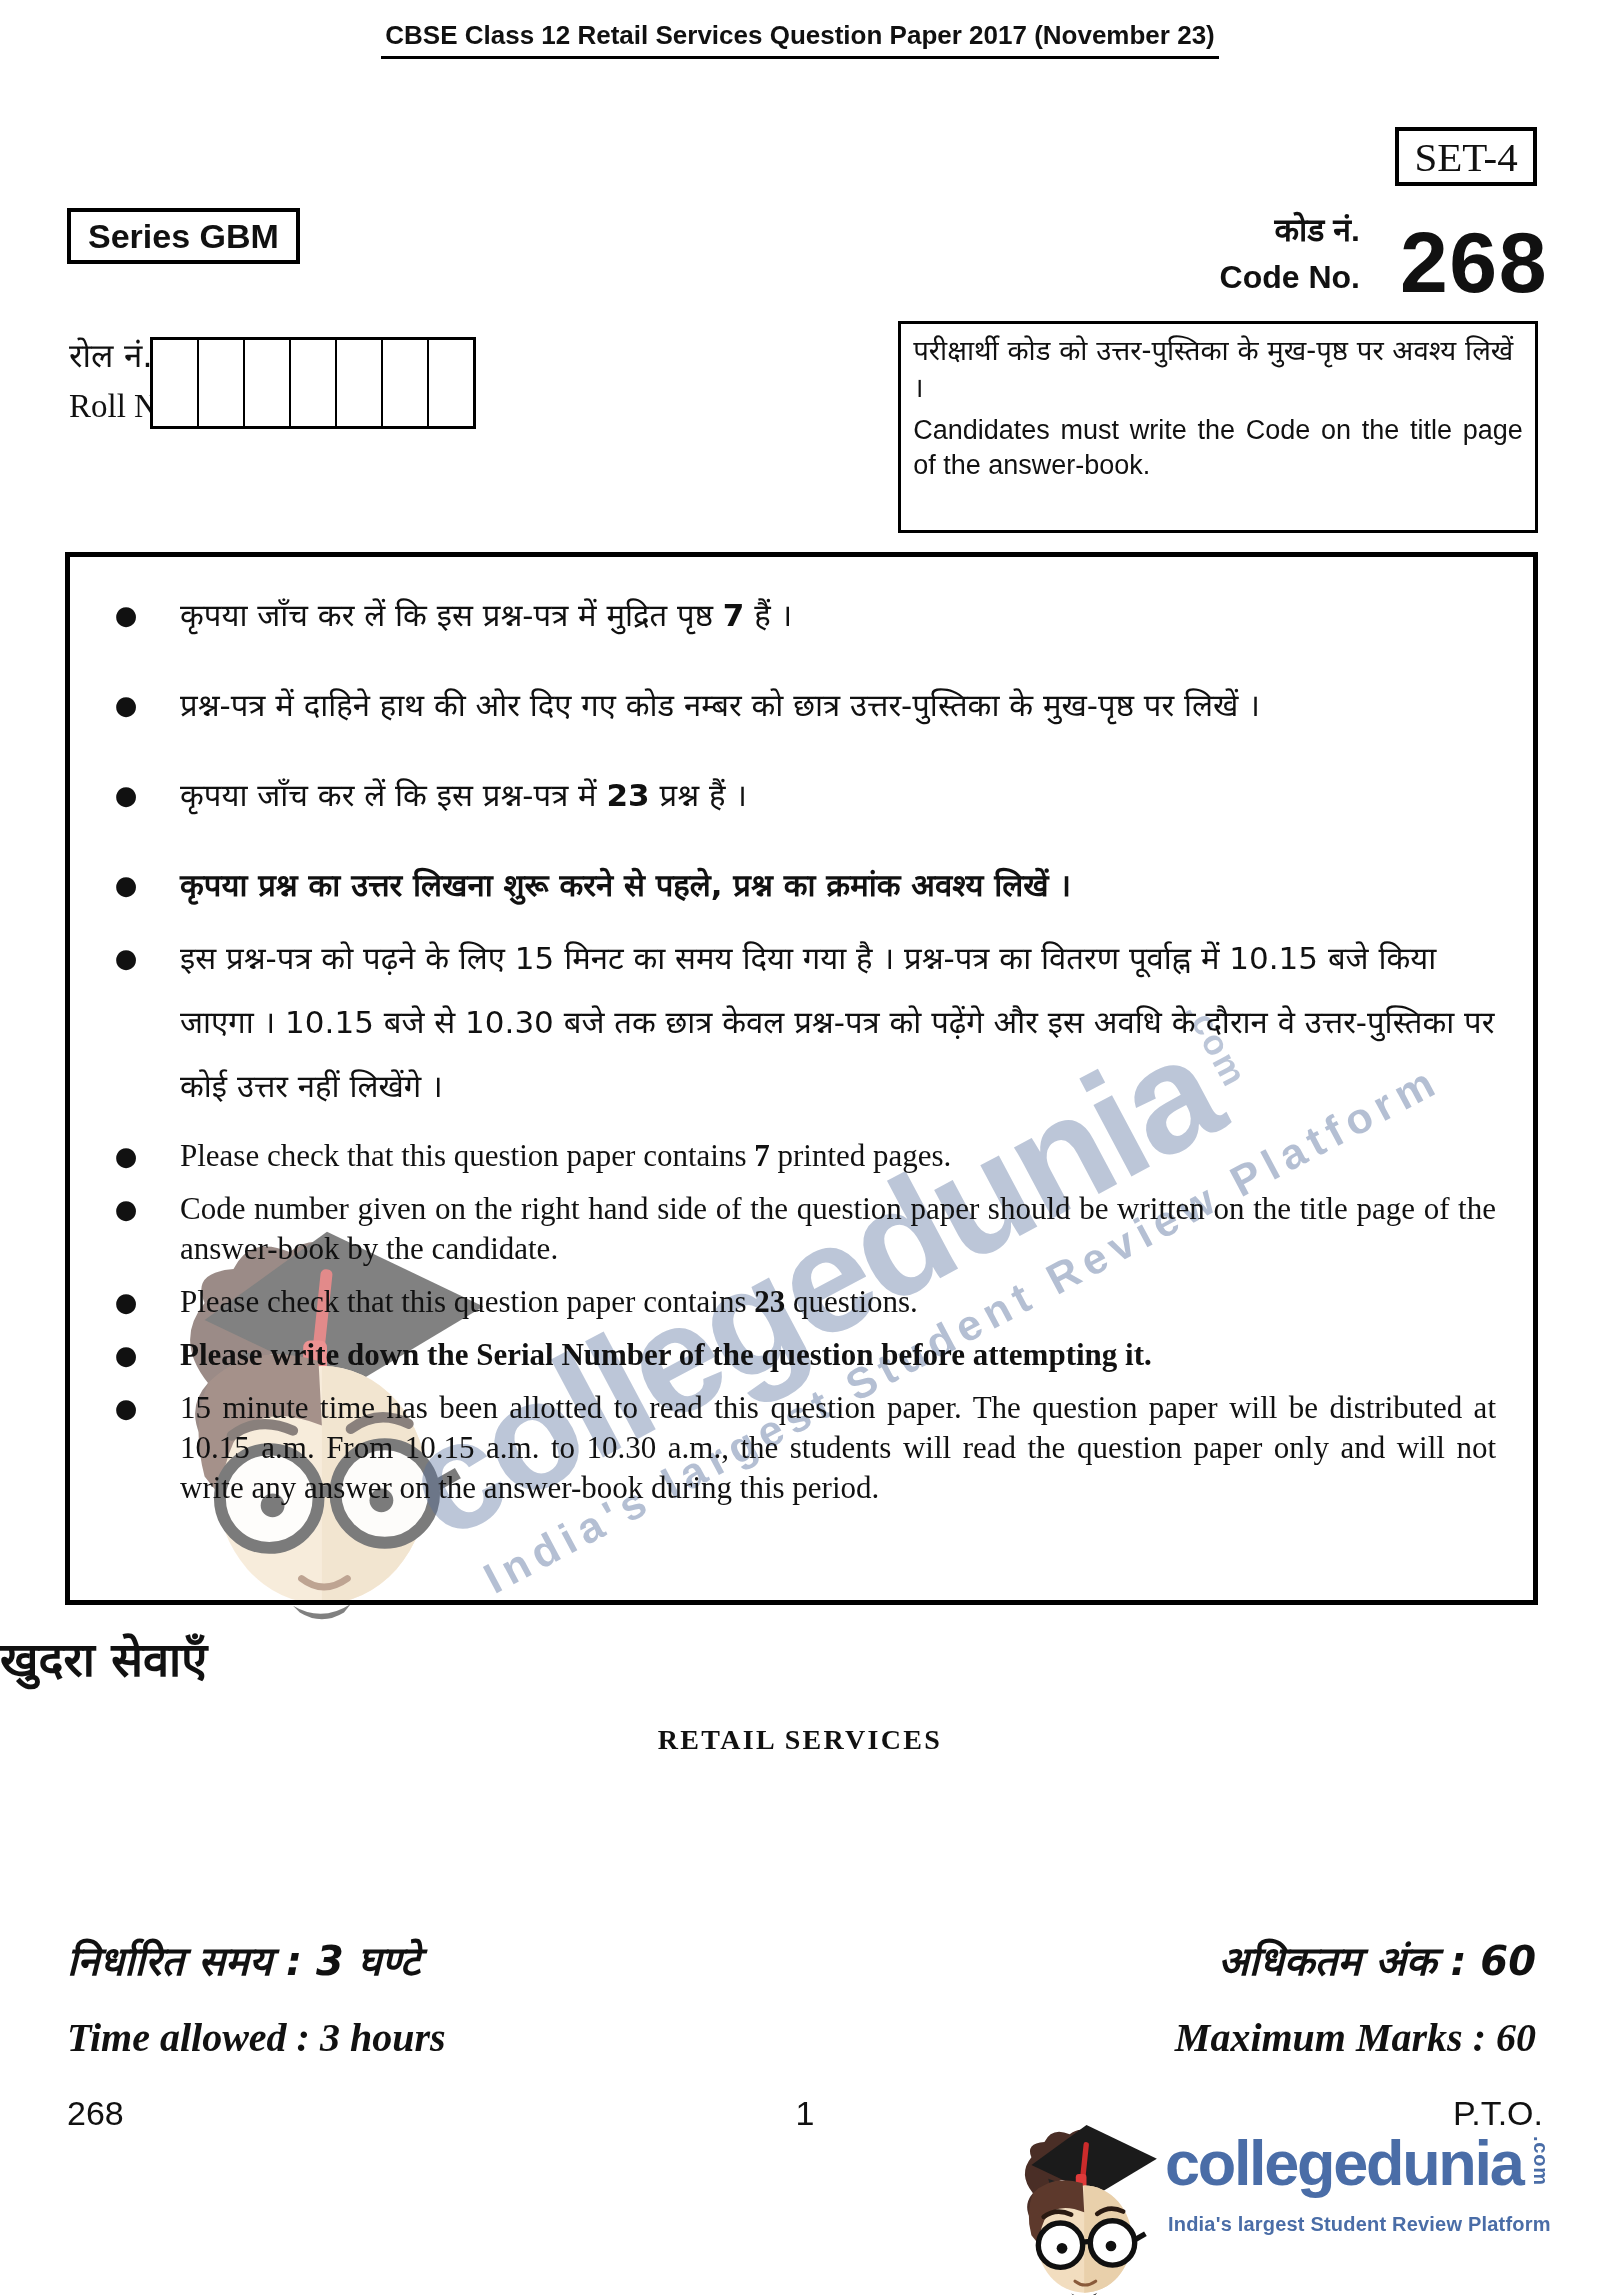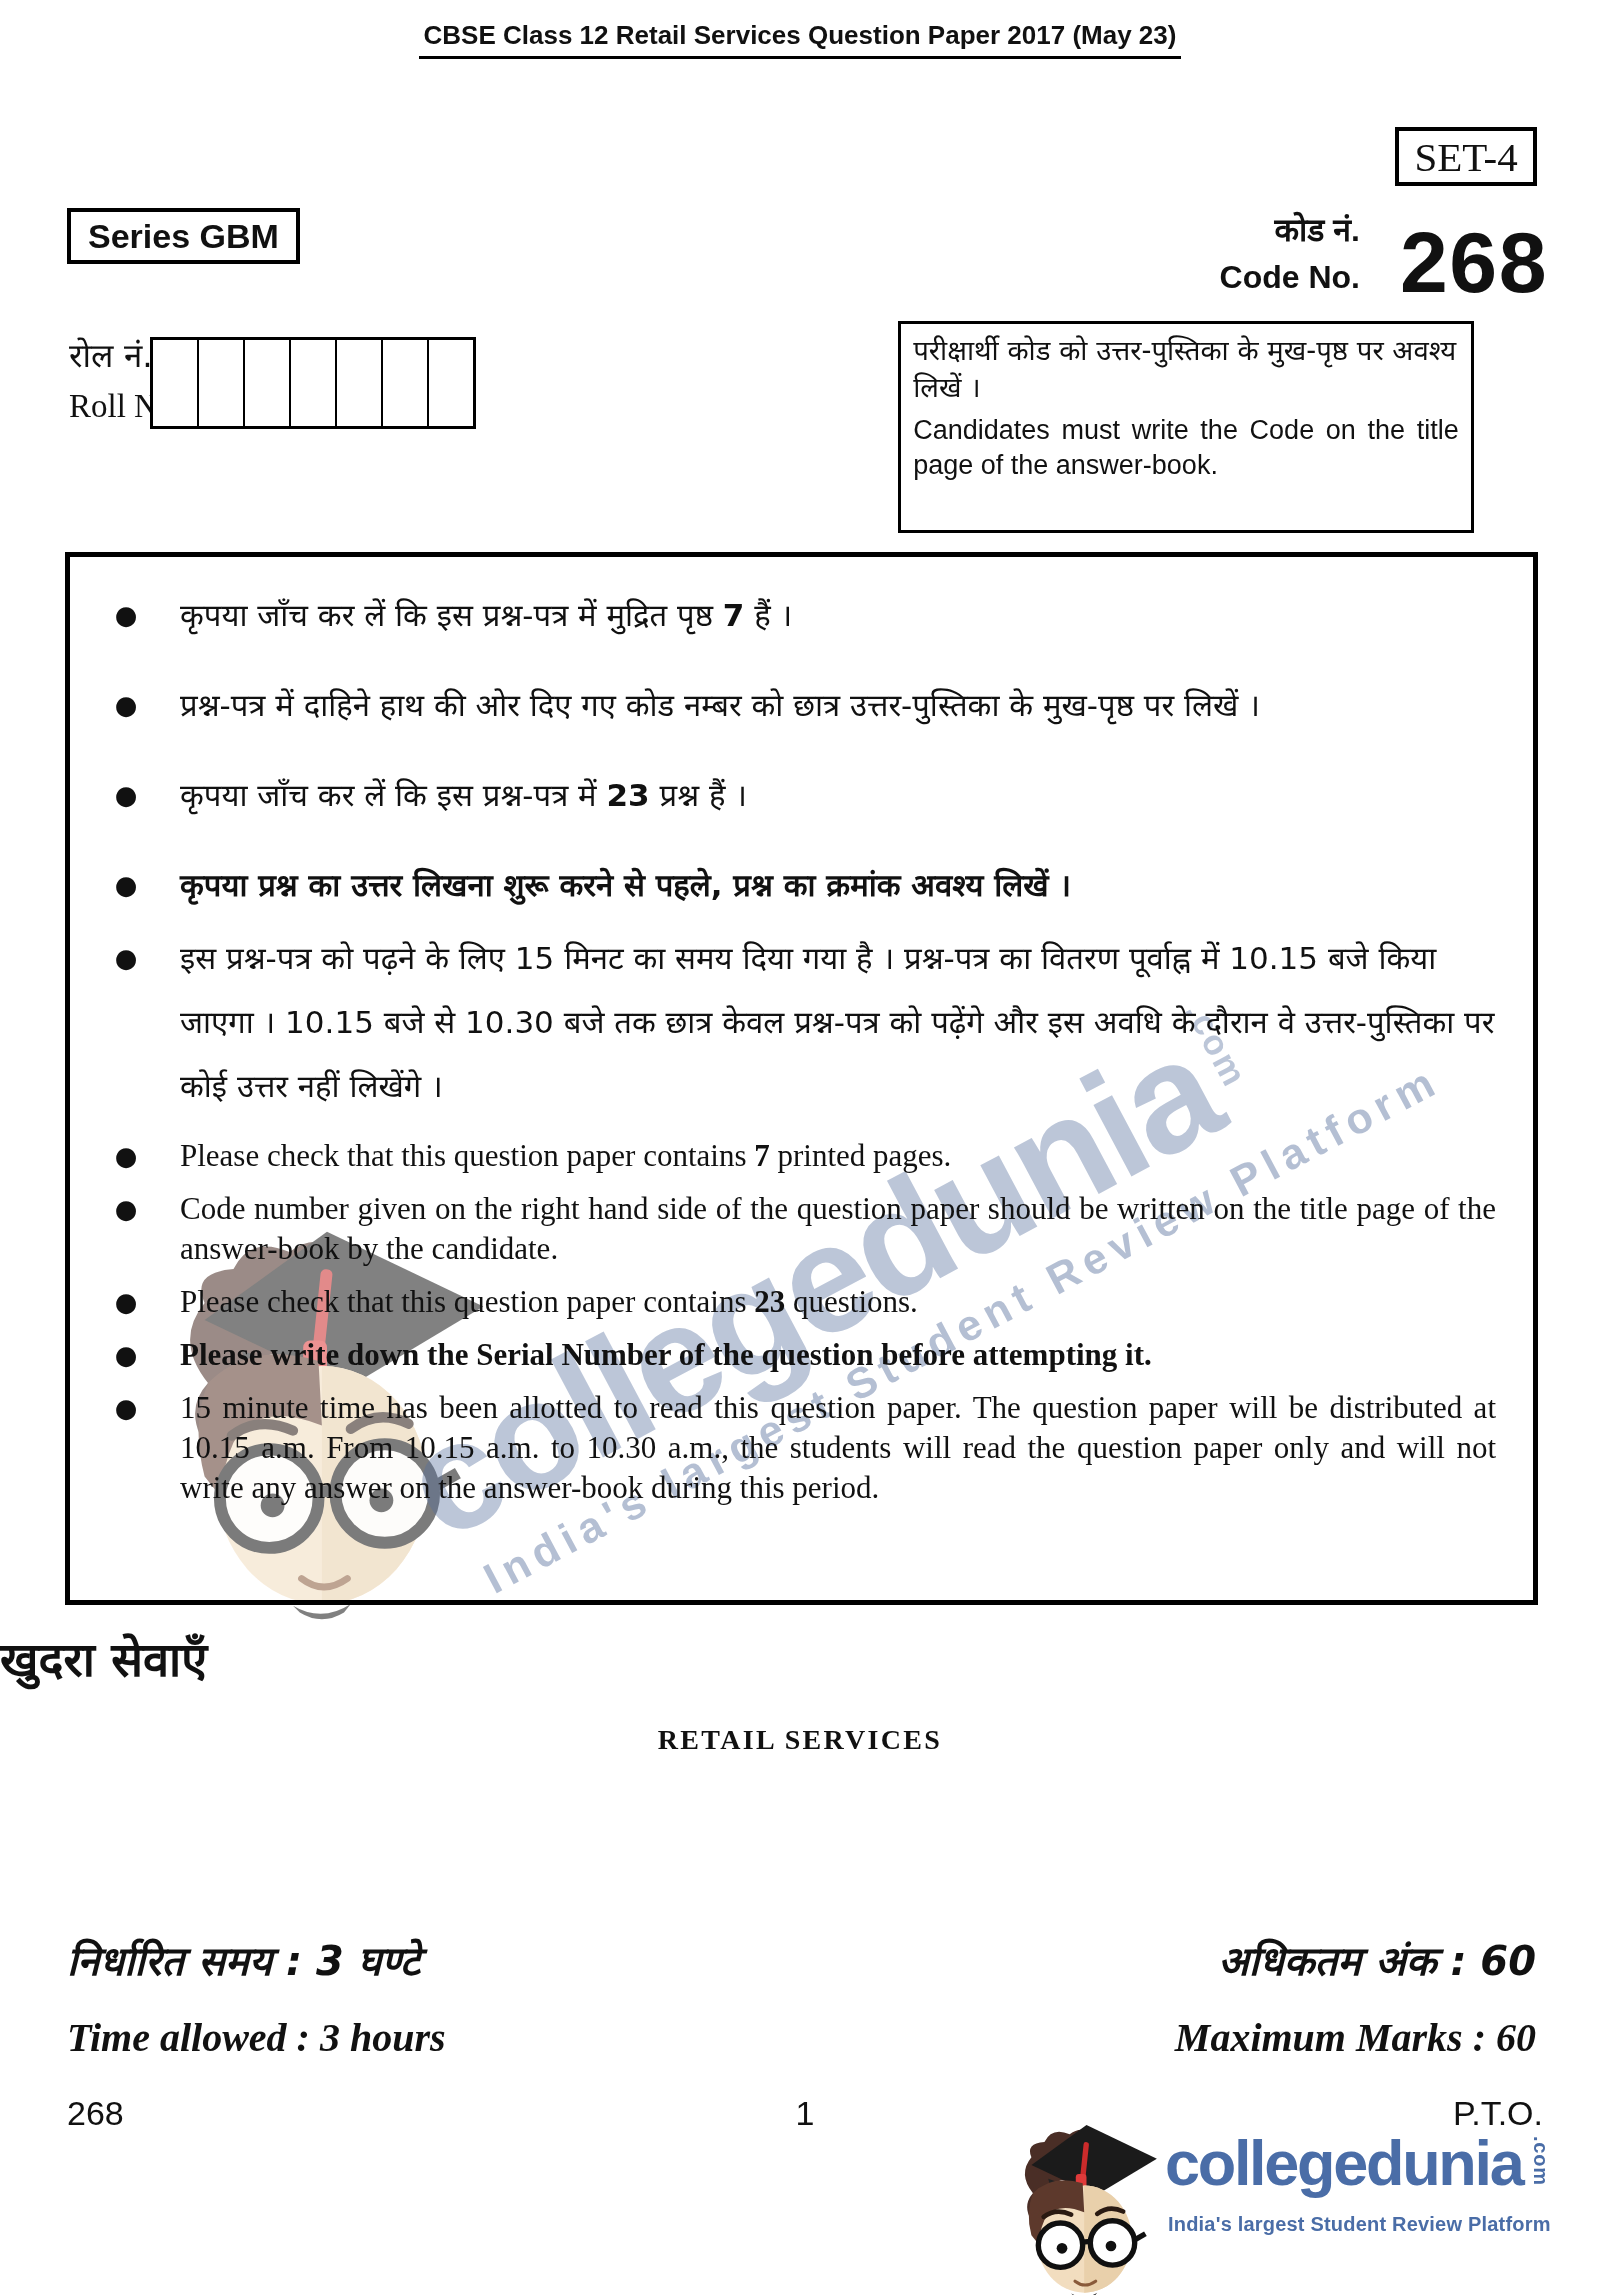--- a/index.html
+++ b/index.html
@@ -32,21 +32,21 @@
 
   
   .roll-labels{position:absolute;left:69px;top:330px;font-size:33px;line-height:1.55;}
   .roll-labels .hi{font-family:"DejaVu Sans","Liberation Serif",serif;}
   .roll-labels .en{font-family:"Liberation Serif",serif;}
   .rollgrid{position:absolute;left:150px;top:337px;display:flex;border:3.8px solid #000;height:86px;}
   .rollgrid .cell{width:44px;height:100%;border-left:2.3px solid #000;background:#fff;}
   .rollgrid .cell:first-child{border-left:none;}
 
   
-  .candbox{position:absolute;left:898px;top:321px;width:576px;height:212px;border:3.8px solid #000;
+  .candbox{position:absolute;left:898px;top:321px;width:640px;height:212px;border:3.8px solid #000;
            box-sizing:border-box;padding:7.6px 12.2px 0 12.2px;}
   .candbox .hi{font-family:"DejaVu Sans","Liberation Serif",serif;font-size:27.5px;line-height:1.35;}
   .candbox .en{font-family:"Liberation Sans",sans-serif;font-size:27px;line-height:1.28;
                margin-top:7.6px;text-align:justify;}
 
   
   .insbox{position:absolute;left:65px;top:552px;width:1473px;height:1053px;border:5.3px solid #000;
           box-sizing:border-box;padding:26px 37px 0 34px;overflow:hidden;}
   .ins-row{display:flex;}
   .ins-row .bullet{flex:0 0 76px;font-family:"DejaVu Sans",sans-serif;font-size:26px;
@@ -135,21 +135,21 @@
         <span class="wm-word">collegedunia</span>
         <span class="wm-tld">.com</span>
       </div>
       <div class="wm-tag">India's largest Student Review Platform</div>
     </div>
   </div>
 
   <div class="layer-content">
 
     <div class="hdr">
-      <span>CBSE Class 12 Retail Services Question Paper 2017 (May 23)</span>
+      <span>CBSE Class 12 Retail Services Question Paper 2017 (November 23)</span>
     </div>
 
     <div class="setbox">SET-4</div>
 
     <div class="seriesbox">Series GBM</div>
 
     <div class="codewrap">
       <div class="codelabels">
         <span class="hi">कोड नं.</span>
         <span class="en">Code No.</span>

